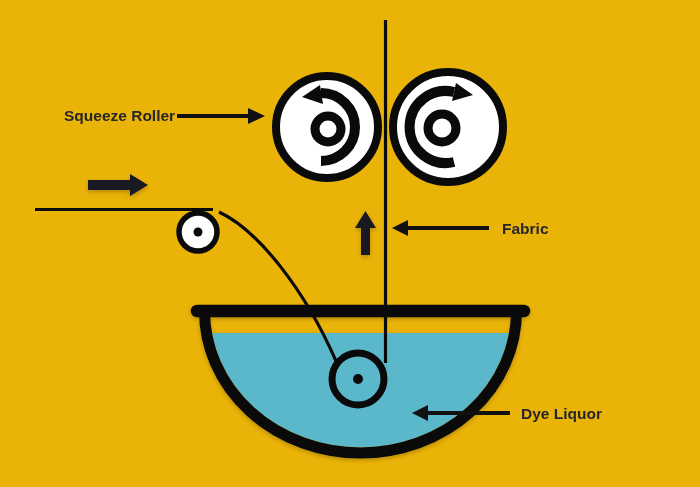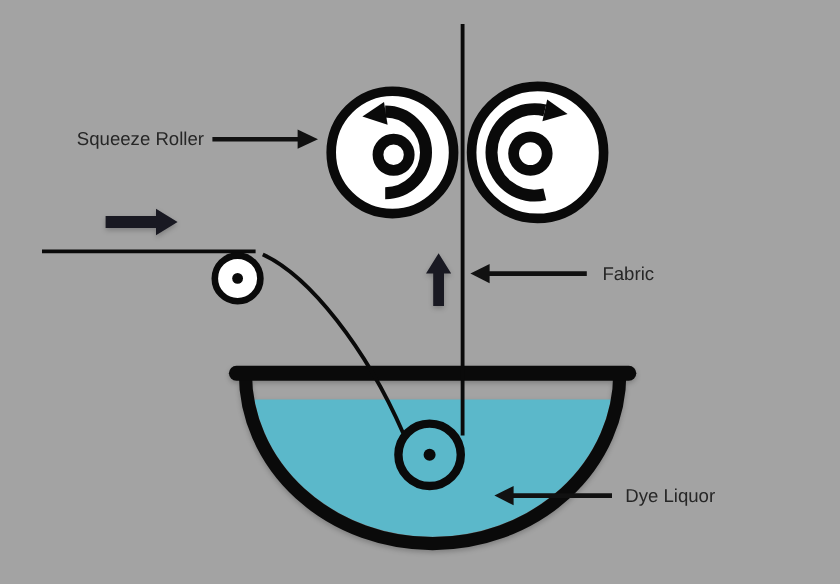--- a/index.html
+++ b/index.html
@@ -1,22 +1,23 @@
 <!DOCTYPE html>
 <html><head>
 <meta charset="utf-8">
 <style>
   html, body { margin: 0; padding: 0; background: #ffffff; }
   .canvas {
     position: relative;
     width: 700px;
     height: 487px;
-    background: #a3a3a3;
+    background: #eab308;
     overflow: hidden;
     font-family: "Liberation Sans", sans-serif;
+    font-weight: bold;
   }
   svg { display: block; }
   text.diagram-label {
     font-family: "Liberation Sans", sans-serif;
     font-size: 15.5px;
     fill: #262626;
   }
   .soft-shadow { filter: drop-shadow(0px 2px 2px rgba(0,0,0,0.22)); }
 </style>
 </head>

